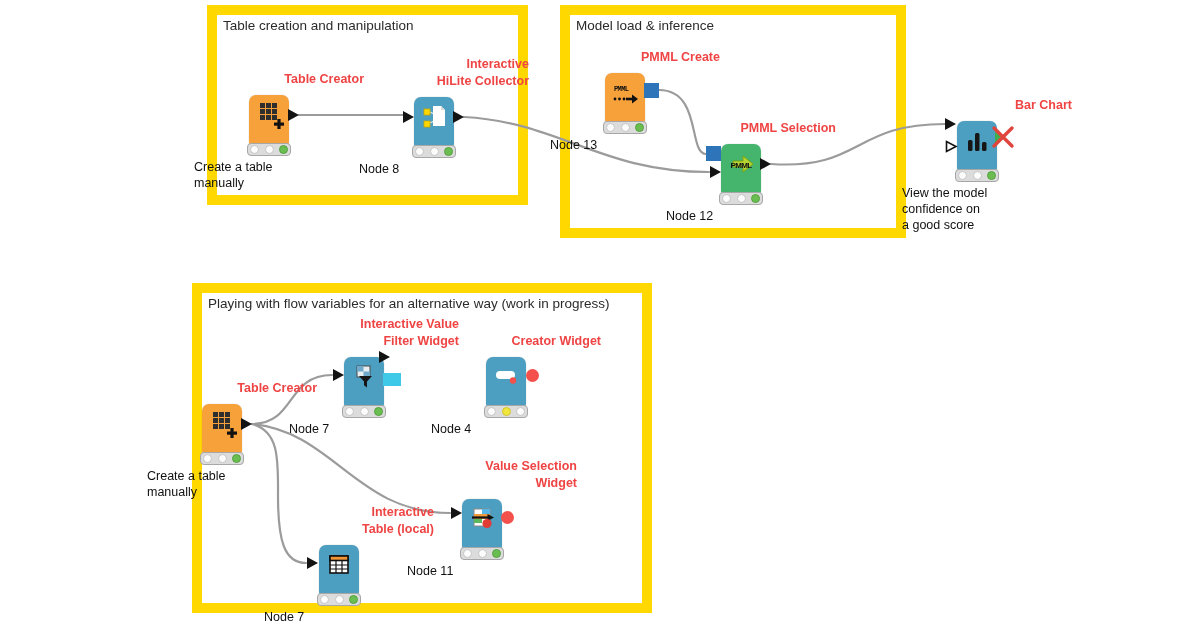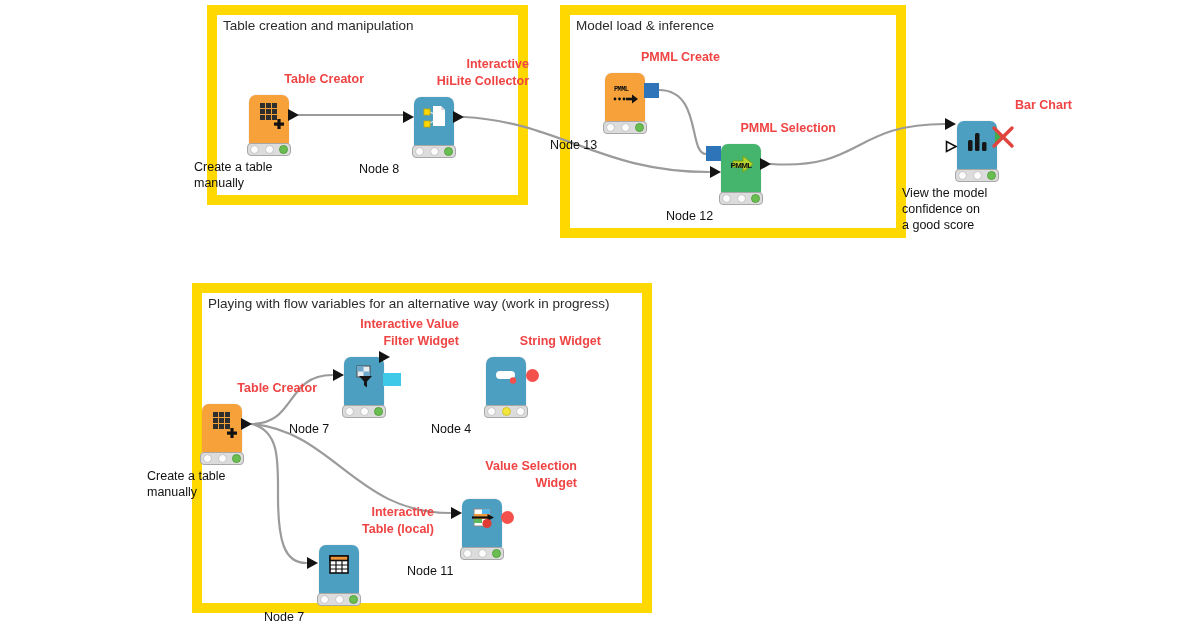--- a/index.html
+++ b/index.html
@@ -236,21 +236,21 @@
   <div class="p-cyan" style="left:39px;top:16px;width:18px;height:13px"></div>
   <div class="tl">
     <span class="dot"></span>
       <span class="dot"></span>
       <span class="dot green"></span>
   </div>
   <div class="node-ann">Node 7</div>
 </div>
 
 <div class="node" style="left:486px;top:357px">
-  <div class="node-label">String Widget</div>
+  <div class="node-label">Creator Widget</div>
   <div class="nicon bg-blue">
     <svg width="40" height="40" viewBox="0 0 40 40">
       <rect x="10" y="14" width="19" height="8" rx="4" fill="#ffffff"></rect>
       <circle cx="27" cy="23.5" r="3.2" fill="#F4504C"></circle>
     </svg>
   </div>
   <div class="p-red" style="left:40px;top:12px"></div>
   <div class="tl">
     <span class="dot"></span>
       <span class="dot yellow"></span>

